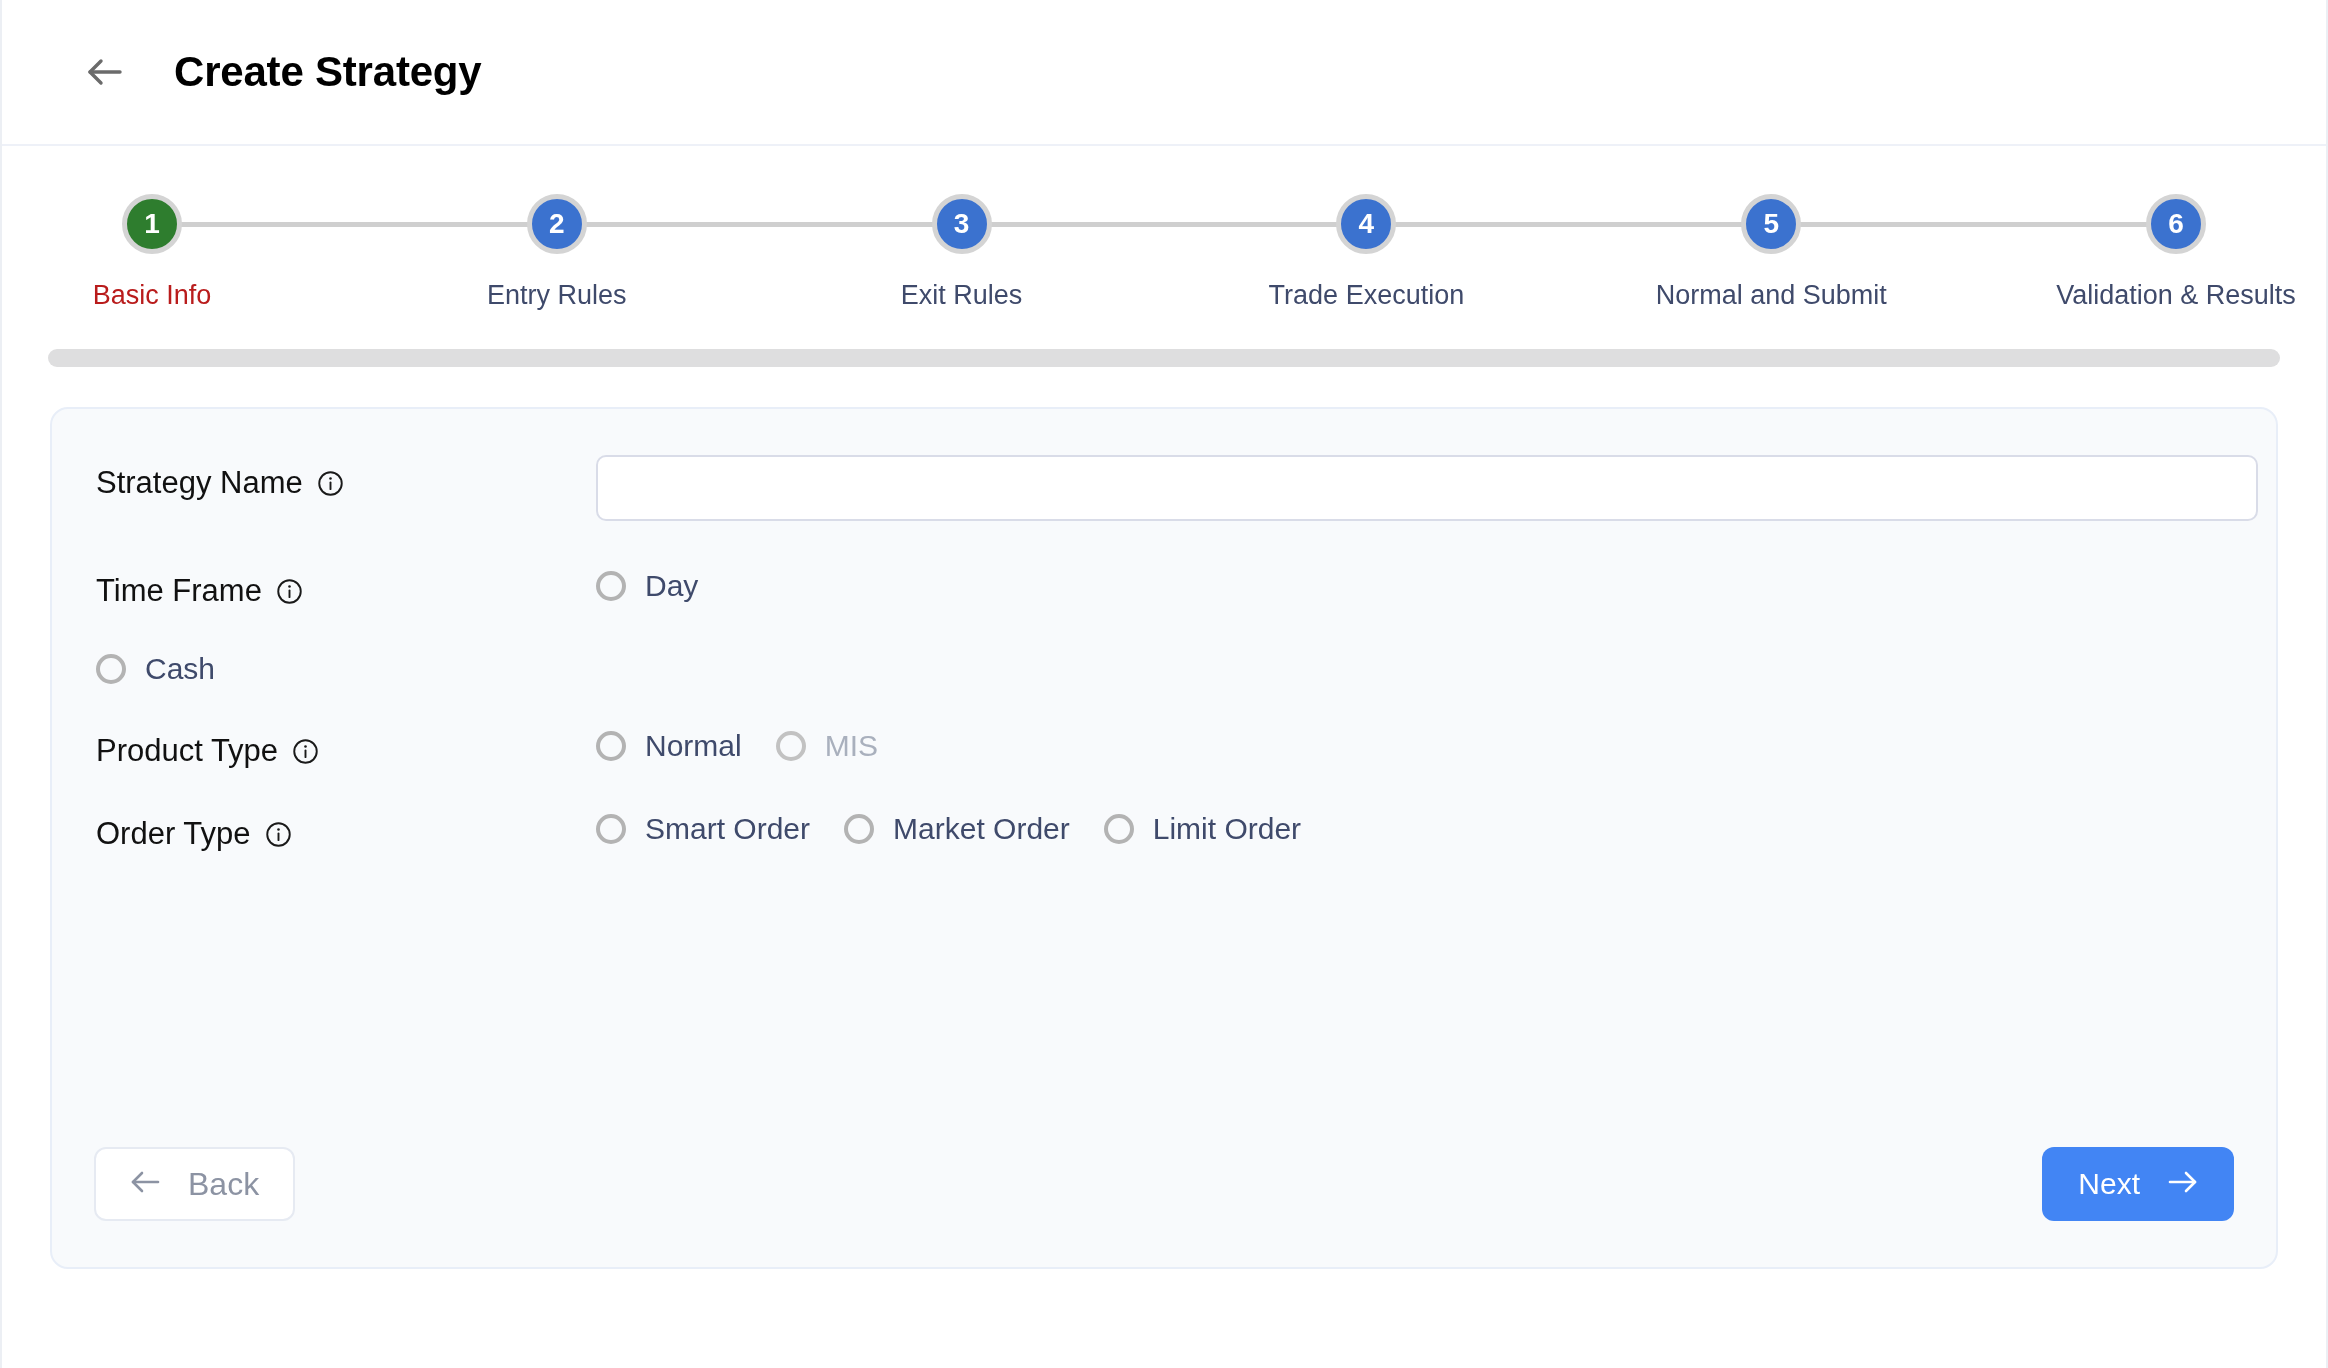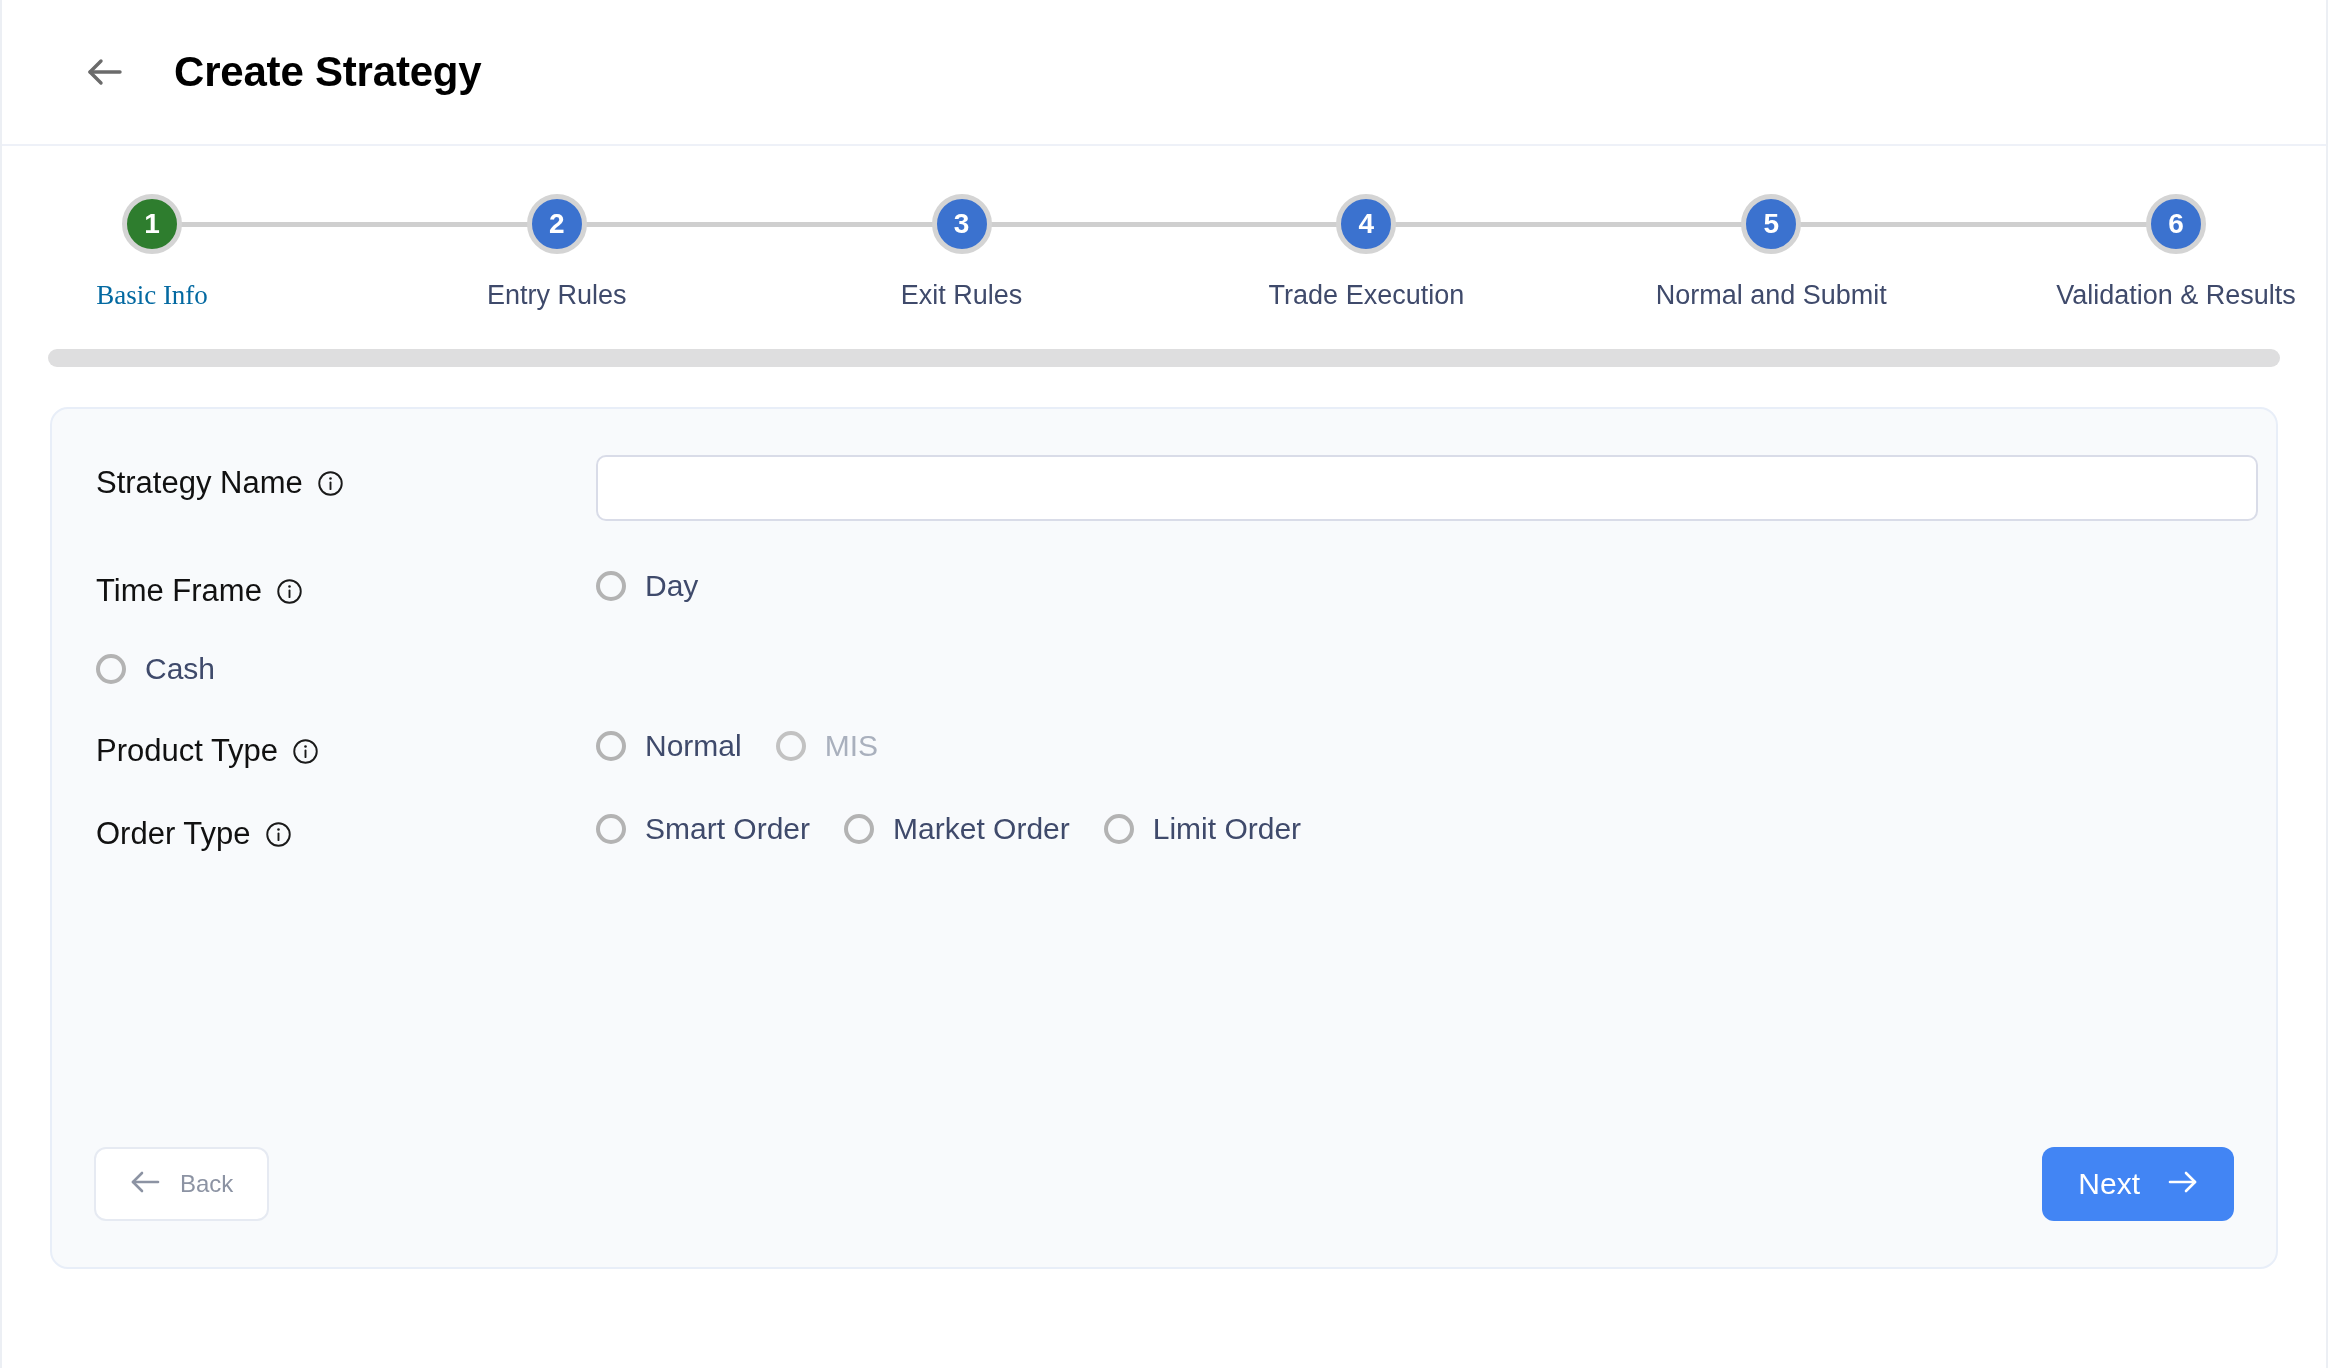--- a/index.html
+++ b/index.html
@@ -70,21 +70,21 @@
     z-index: 2;
     cursor: pointer;
   }
   .step-circle.done { background: #2e7d2e; }
   .step-label {
     margin-top: 26px;
     font-size: 27px;
     white-space: nowrap;
     color: #3f4a6b;
   }
-  .step-label.current { color: #0369a1; font-family: Liberation Serif, serif; }
+  .step-label.current { color: #b91c1c; }
   .connector {
     flex: 1 1 auto;
     height: 5px;
     background: #cfcfcf;
     margin-top: 28px;
     border-radius: 3px;
   }
 
   
   .hscroll {
@@ -192,23 +192,23 @@
     align-items: center;
     justify-content: center;
     background: #ffffff;
     border: 2px solid #e6eaf2;
     border-radius: 12px;
     height: 74px;
     padding: 0 34px;
     cursor: pointer;
   }
   .btn-back .lbl {
-    font-size: 24px;
+    font-size: 32px;
     color: #8c93a3;
-    margin-left: 20px;
+    margin-left: 28px;
   }
   .btn-next {
     display: flex;
     align-items: center;
     justify-content: center;
     background: #4285f4;
     border: none;
     border-radius: 12px;
     height: 74px;
     padding: 0 36px;

